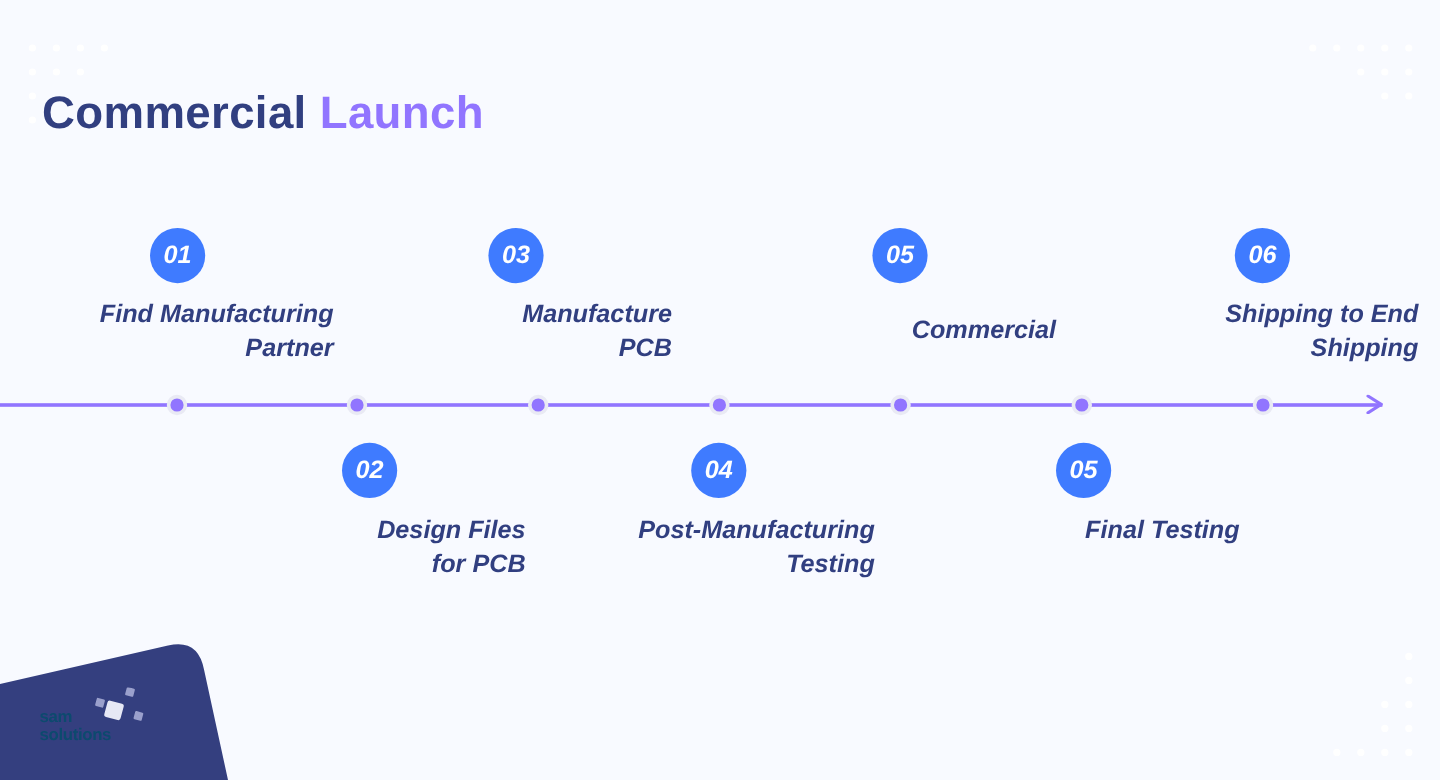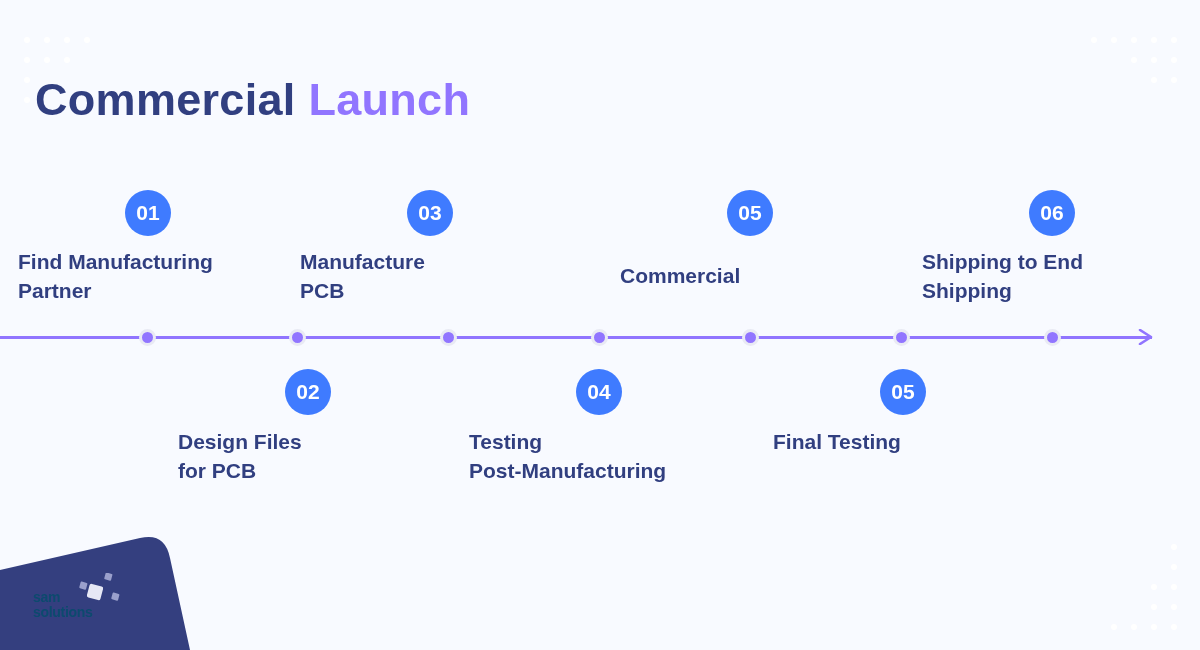--- a/index.html
+++ b/index.html
@@ -4,21 +4,21 @@
   <style>
     * { box-sizing: border-box; margin: 0; padding: 0; }
     html, body { width: 1200px; height: 650px; overflow: hidden; }
     body {
       background: #f8faff;
       font-family: "Liberation Sans", "DejaVu Sans", sans-serif;
       position: relative;
     }
     .title {
       position: absolute; left: 35px; top: 74px;
-      font-size: 45px; font-weight: 700; letter-spacing: 0.3px;
+      font-size: 38px; font-weight: 700; letter-spacing: 0.3px;
       white-space: nowrap;
     }
     .title .t1 { color: #313f80; }
     .title .t2 { color: #9175ff; }
 
     .dots { position: absolute; }
     .dot-w { position: absolute; width: 6px; height: 6px; border-radius: 50%; background: #ffffff; }
 
     .timeline-line {
       position: absolute; left: 0; top: 336px; width: 1152px; height: 3px;
@@ -26,21 +26,21 @@
     }
     .arrow-head {
       position: absolute; left: 1137px; top: 329px; width: 16px; height: 16px;
     }
     .node {
       position: absolute; width: 17px; height: 17px; border-radius: 50%;
       background: #9175ff; border: 3px solid #e9eaf4;
       top: 329px; margin-left: -8.5px;
     }
 
-    .step { position: absolute; width: 260px; margin-left: -130px; text-align: left; }
+    .step { position: absolute; width: 260px; margin-left: -130px; text-align: right; font-style: italic; }
     .badge {
       width: 46px; height: 46px; border-radius: 50%;
       background: #3f7bff; color: #ffffff;
       font-size: 21px; font-weight: 700;
       display: flex; align-items: center; justify-content: center;
       margin: 0 auto;
     }
     .step-label {
       color: #313f80; font-size: 21px; font-weight: 700; line-height: 29px;
       margin-top: 11px;
@@ -148,22 +148,22 @@
   <div class="badge">02</div>
   <div class="step-label" style="margin-top:12px">
     <div>Design Files</div>
     <div>for PCB</div>
   </div>
 </div>
 
 <div class="step" style="left:599px;top:369px">
   <div class="badge">04</div>
   <div class="step-label" style="margin-top:12px">
+    <div>Post-Manufacturing</div>
     <div>Testing</div>
-    <div>Post-Manufacturing</div>
   </div>
 </div>
 
 <div class="step" style="left:903px;top:369px">
   <div class="badge">05</div>
   <div class="step-label" style="margin-top:12px">
     <div>Final Testing</div>
   </div>
 </div>
 

